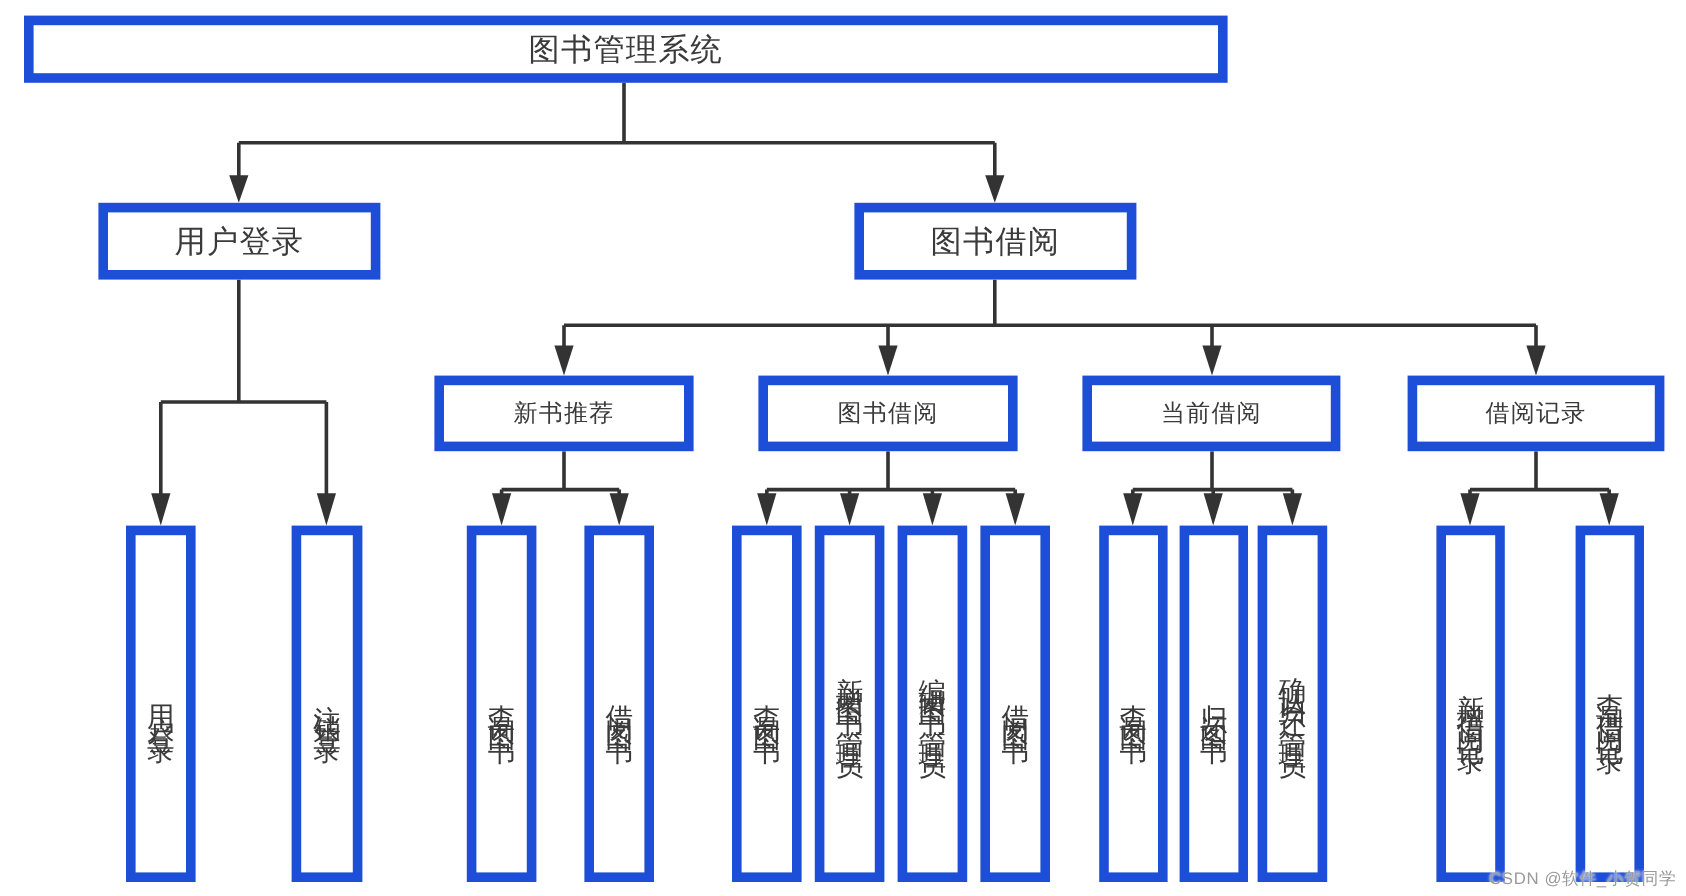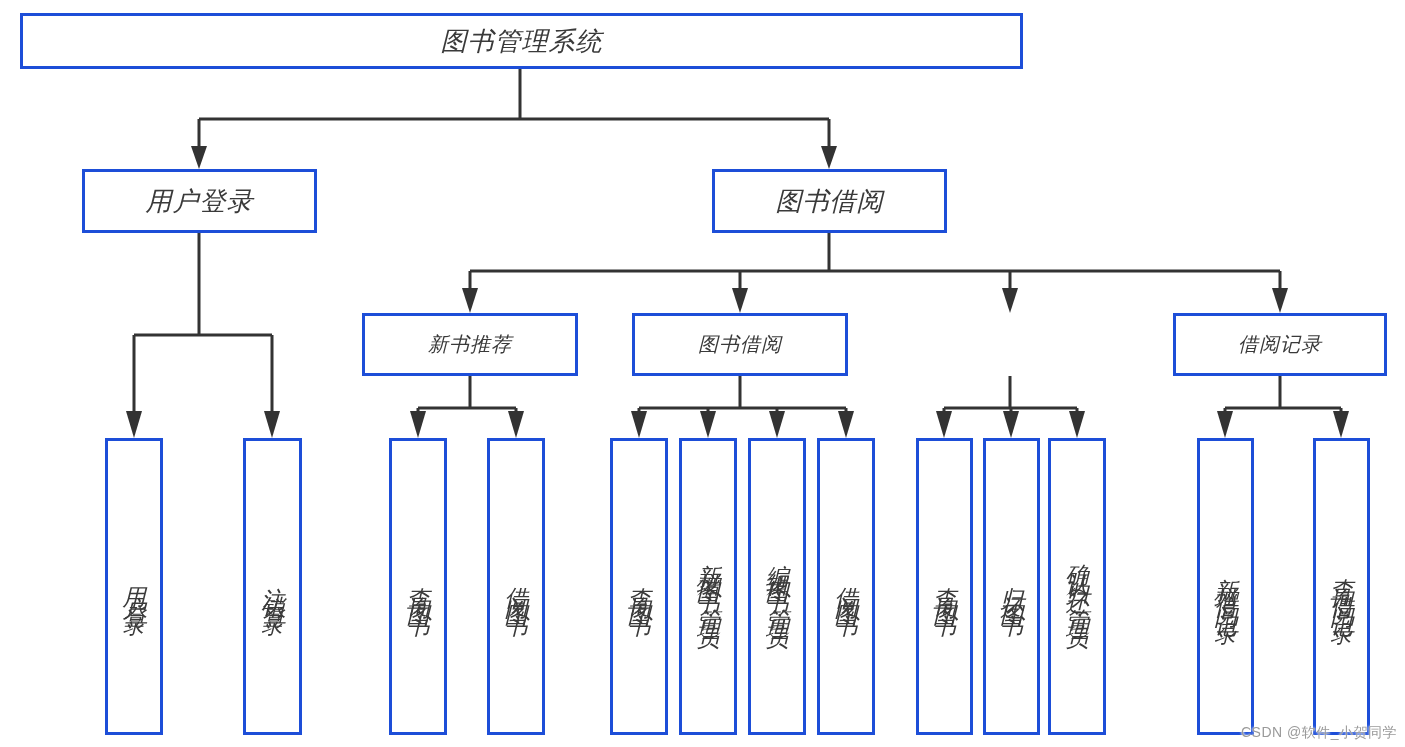--- a/index.html
+++ b/index.html
@@ -9,28 +9,27 @@
     height: 747px;
     background: #ffffff;
     overflow: hidden;
     font-family: "Liberation Sans", sans-serif;
   }
   svg.wires { position: absolute; left: 0; top: 0; z-index: 1; }
   .node {
     position: absolute;
     box-sizing: border-box;
     background: #ffffff;
-    border: 3px solid #1d4ed8;
+    border: 8px solid #1d4ed8;
     color: #3a3a3a;
     display: flex;
     align-items: center;
     justify-content: center;
     z-index: 2;
     text-align: center;
-    font-style: italic;
   }
   .h  { font-size: 20px; letter-spacing: 1px; }
   .h2 { font-size: 26px; letter-spacing: 1px; }
   .v {
     writing-mode: vertical-rl;
     text-orientation: mixed;
     font-size: 23px;
     letter-spacing: 9px;
     line-height: 1;
   }
@@ -98,20 +97,21 @@
     </g>
   </svg>
 
   <div class="node h2" style="left:20px; top:13px; width:1003px; height:56px;">图书管理系统</div>
 
   <div class="node h2" style="left:82px; top:169px; width:235px; height:64px;">用户登录</div>
   <div class="node h2" style="left:712px; top:169px; width:235px; height:64px;">图书借阅</div>
 
   <div class="node h" style="left:362px; top:313px; width:216px; height:63px;">新书推荐</div>
   <div class="node h" style="left:632px; top:313px; width:216px; height:63px;">图书借阅</div>
+  <div class="node h" style="left:902px; top:313px; width:215px; height:63px;">当前借阅</div>
   <div class="node h" style="left:1173px; top:313px; width:214px; height:63px;">借阅记录</div>
 
   <div class="node v" style="left:105px; top:438px; width:58px; height:297px;">用户登录</div>
   <div class="node v" style="left:243px; top:438px; width:59px; height:297px;">注销登录</div>
 
   <div class="node v" style="left:389px; top:438px; width:58px; height:297px;">查询图书</div>
   <div class="node v" style="left:487px; top:438px; width:58px; height:297px;">借阅图书</div>
 
   <div class="node v" style="left:610px; top:438px; width:58px; height:297px;">查询图书</div>
   <div class="node v" style="left:679px; top:438px; width:58px; height:297px;">新增图书（管理员）</div>

